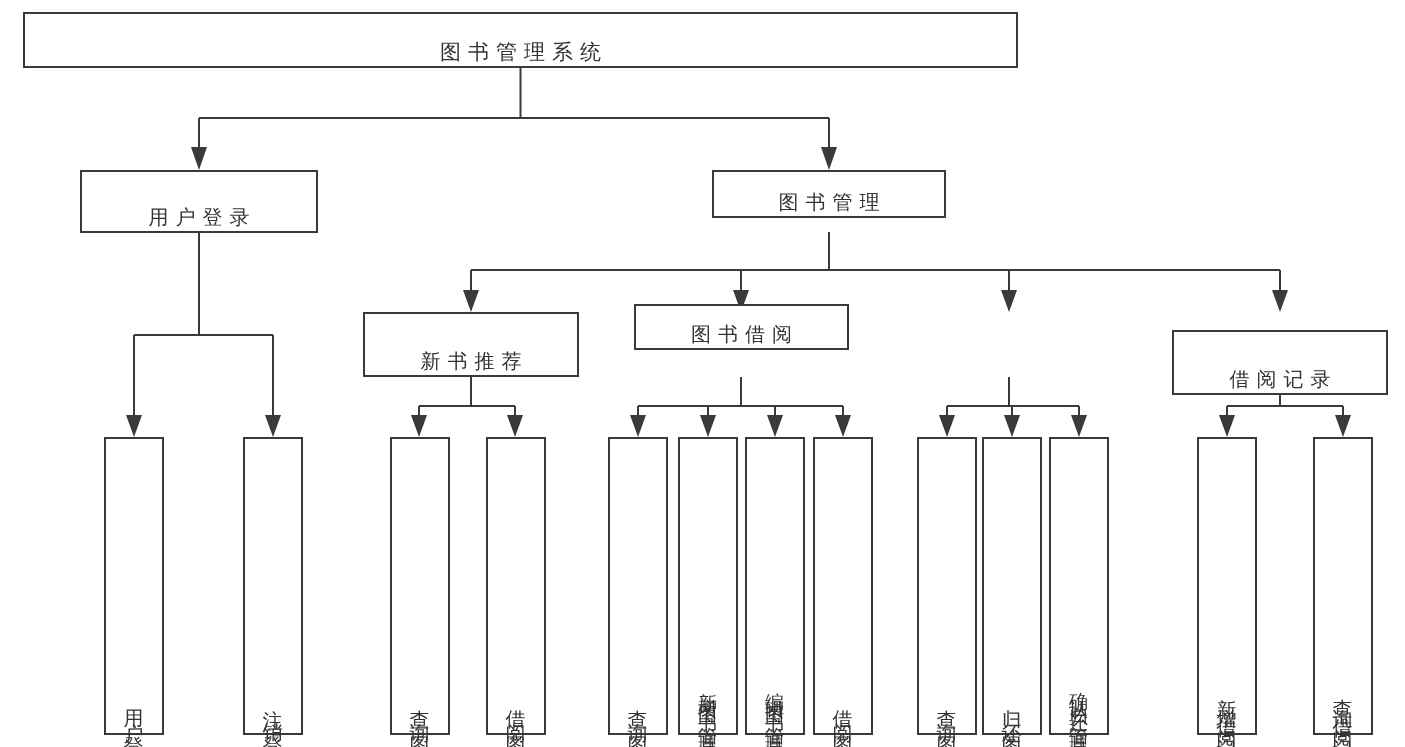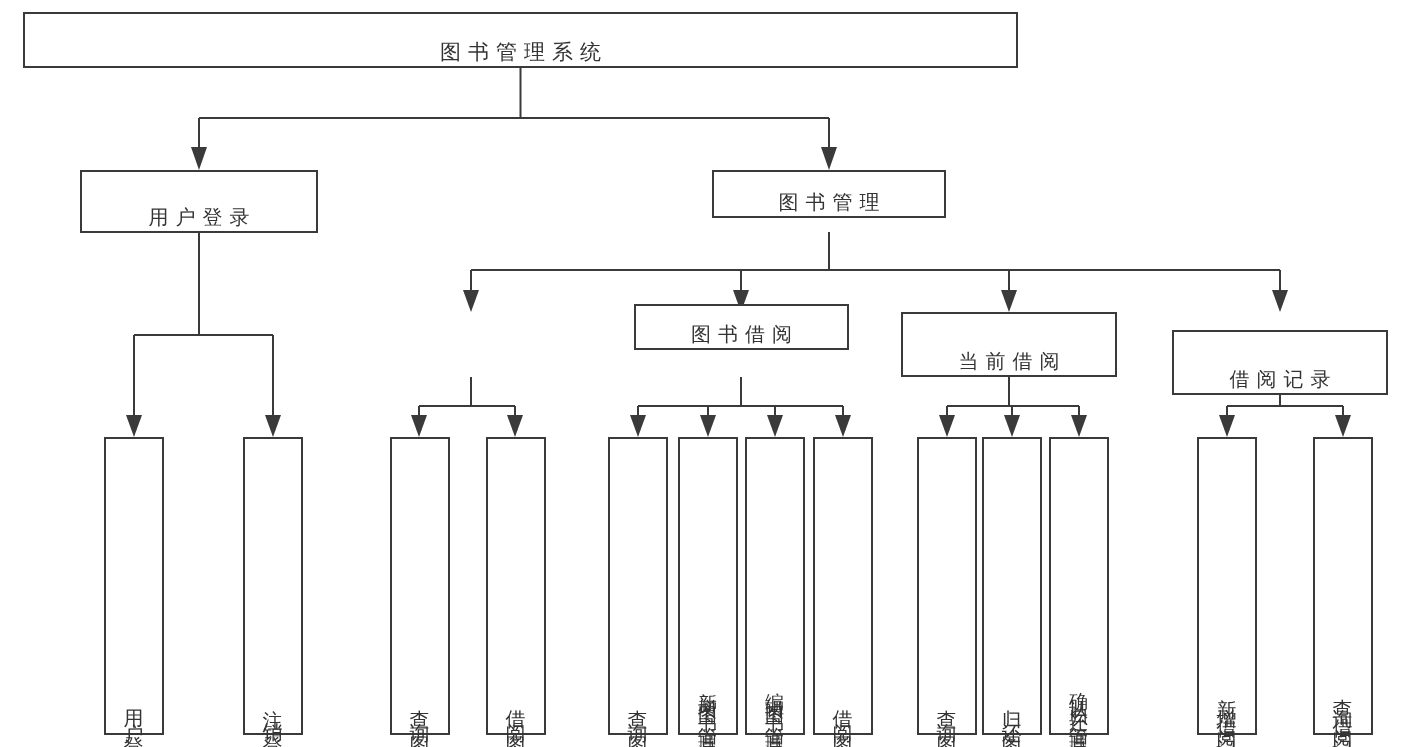--- a/index.html
+++ b/index.html
@@ -112,25 +112,25 @@
     <span class="hlabel root-label">图书管理系统</span>
   </div>
 
   <div class="box" style="left:80px; top:170px; width:238px; height:63px;">
     <span class="hlabel">用户登录</span>
   </div>
   <div class="box" style="left:712px; top:170px; width:234px; height:48px;">
     <span class="hlabel">图书管理</span>
   </div>
 
+  <div class="box" style="left:363px; top:312px; width:216px; height:65px;">
+    <span class="hlabel">新书推荐</span>
+  </div>
   <div class="box" style="left:634px; top:304px; width:215px; height:46px;">
     <span class="hlabel">图书借阅</span>
-  </div>
-  <div class="box" style="left:901px; top:312px; width:216px; height:65px;">
-    <span class="hlabel">当前借阅</span>
   </div>
   <div class="box" style="left:1172px; top:330px; width:216px; height:65px;">
     <span class="hlabel">借阅记录</span>
   </div>
 
   <div class="box" style="left:104px; top:437px; width:60px; height:298px;">
     <span class="vlabel sp-s">用户登录</span>
   </div>
   <div class="box" style="left:243px; top:437px; width:60px; height:298px;">
     <span class="vlabel sp-s">注销登录</span>

